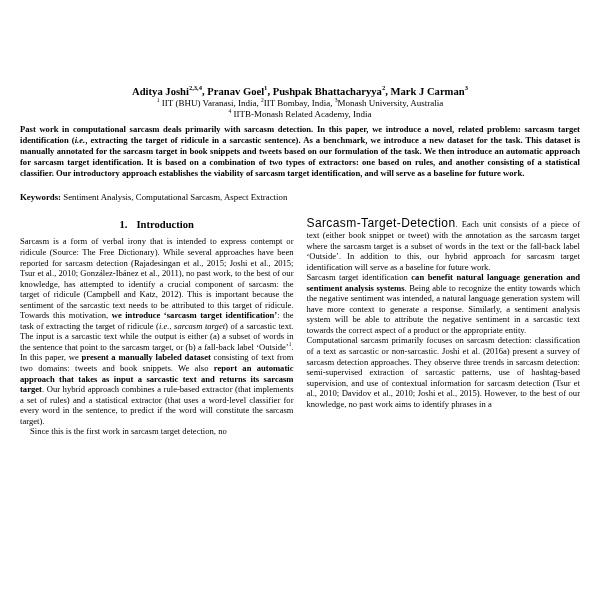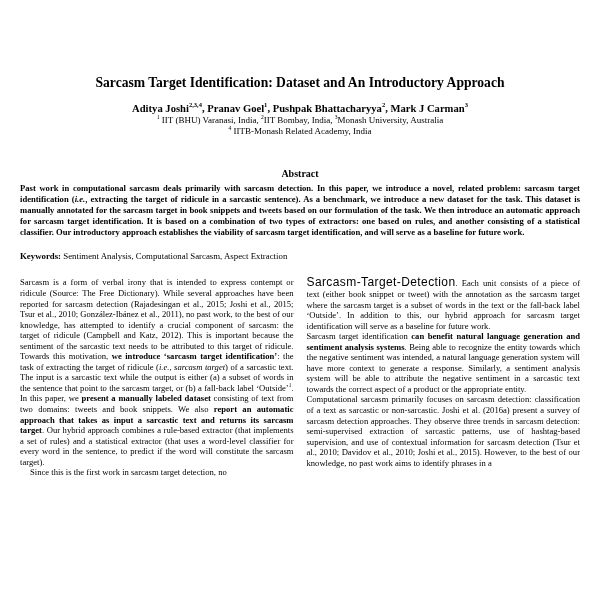--- a/index.html
+++ b/index.html
@@ -82,34 +82,35 @@
     font-size: 12px;
     letter-spacing: 0.4px;
   }
 </style>
 </head>
 <body>
 
 <div class="page">
 
   <div class="header">
-    <div class="paper-title">Sarcasm Target Identification: Dataset and An Introductory Approach</div>
     <div class="authors-line"><span>Aditya Joshi</span><sup>2,3,4</sup><span>, </span><span>Pranav Goel</span><sup>1</sup><span>, </span><span>Pushpak Bhattacharyya</span><sup>2</sup><span>, </span><span>Mark J Carman</span><sup>3</sup></div>
     <div class="affil-line"><sup>1</sup><span> IIT (BHU) Varanasi, India, </span><sup>2</sup><span>IIT Bombay, India, </span><sup>3</sup><span>Monash University, Australia</span></div>
     <div class="affil-line"><sup>4</sup><span> IITB-Monash Related Academy, India</span></div>
   </div>
 
-  <div class="abstract-heading">Abstract</div>
   <div class="abstract-text"><span>Past work in computational sarcasm deals primarily with sarcasm detection.  In this paper, we introduce a novel, related problem: sarcasm target identification (</span><span style="font-style: italic;">i.e.</span><span>, extracting the target of ridicule in a sarcastic sentence).  As a benchmark, we introduce a new dataset for the task. This dataset is manually annotated for the sarcasm target in book snippets and tweets based on our formulation of the task. We then introduce an automatic approach for sarcasm target identification. It is based on a combination of two types of extractors: one based on rules, and another consisting of a statistical classifier.  Our introductory approach establishes the viability of sarcasm target identification, and will serve as a baseline for future work.</span></div>
 
   <div class="keywords-line"><span class="keywords-label">Keywords:</span><span> Sentiment Analysis, Computational Sarcasm, Aspect Extraction</span></div>
 
   <div class="columns">
 
     <div class="col">
+      <div class="section-heading">
+        <span class="sec-label">1.</span><span class="sec-title">Introduction</span>
+      </div>
       <p><span>Sarcasm is a form of verbal irony that is intended to express contempt or ridicule (Source: The Free Dictionary). While several approaches have been reported for sarcasm detection (Rajadesingan et al., 2015; Joshi et al., 2015; Tsur et al., 2010; González-Ibánez et al., 2011), no past work, to the best of our knowledge, has attempted to identify a crucial component of sarcasm: the target of ridicule (Campbell and Katz, 2012).  This is important because the sentiment of the sarcastic text needs to be attributed to this target of ridicule. Towards this motivation, </span><span style="font-weight: bold;">we introduce ‘sarcasm target identification’</span><span>: the task of extracting the target of ridicule (</span><span style="font-style: italic;">i.e.</span><span>, </span><span style="font-style: italic;">sarcasm target</span><span>) of a sarcastic text. The input is a sarcastic text while the output is either (a) a subset of words in the sentence that point to the sarcasm target, or (b) a fall-back label ‘Outside’</span><sup>1</sup><span>. In this paper, we </span><span style="font-weight: bold;">present a manually labeled dataset</span><span> consisting of text from two domains: tweets and book snippets. We also </span><span style="font-weight: bold;">report an automatic approach that takes as input a sarcastic text and returns its sarcasm target</span><span>. Our hybrid approach combines a rule-based extractor (that implements a set of rules) and a statistical extractor (that uses a word-level classifier for every word in the sentence, to predict if the word will constitute the sarcasm target).</span></p>
       <p class="indent">Since this is the first work in sarcasm target detection, no</p>
     </div>
 
     <div class="col">
       <p><span class="mono">Sarcasm-Target-Detection</span><span>. Each unit consists of a piece of text (either book snippet or tweet) with the annotation as the sarcasm target where the sarcasm target is a subset of words in the text or the fall-back label ‘Outside’. In addition to this, our hybrid approach for sarcasm target identification will serve as a baseline for future work.</span></p>
       <p><span>Sarcasm target identification </span><span style="font-weight: bold;">can benefit natural language generation and sentiment analysis systems</span><span>.  Being able to recognize the entity towards which the negative sentiment was intended, a natural language generation system will have more context to generate a response.  Similarly, a sentiment analysis system will be able to attribute the negative sentiment in a sarcastic text towards the correct aspect of a product or the appropriate entity.</span></p>
       <p>Computational sarcasm primarily focuses on sarcasm detection: classification of a text as sarcastic or non-sarcastic. Joshi et al.  (2016a) present a survey of sarcasm detection approaches.  They observe three trends in sarcasm detection: semi-supervised extraction of sarcastic patterns, use of hashtag-based supervision, and use of contextual information for sarcasm detection (Tsur et al., 2010; Davidov et al., 2010; Joshi et al., 2015).  However, to the best of our knowledge, no past work aims to identify phrases in a</p>
     </div>
 

